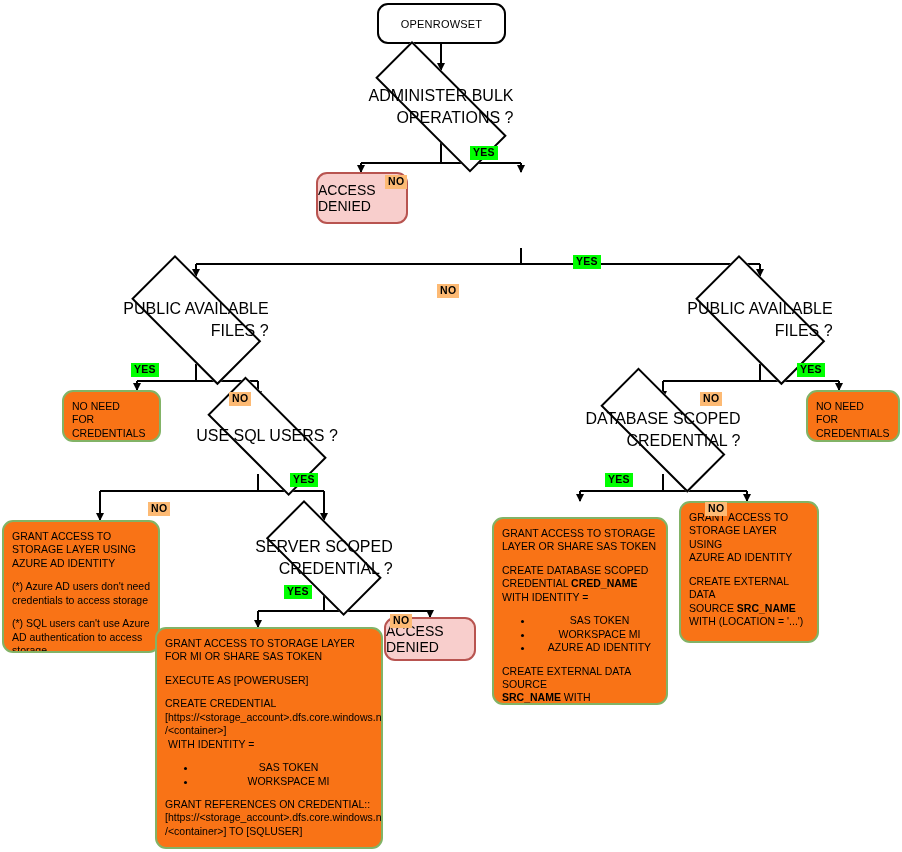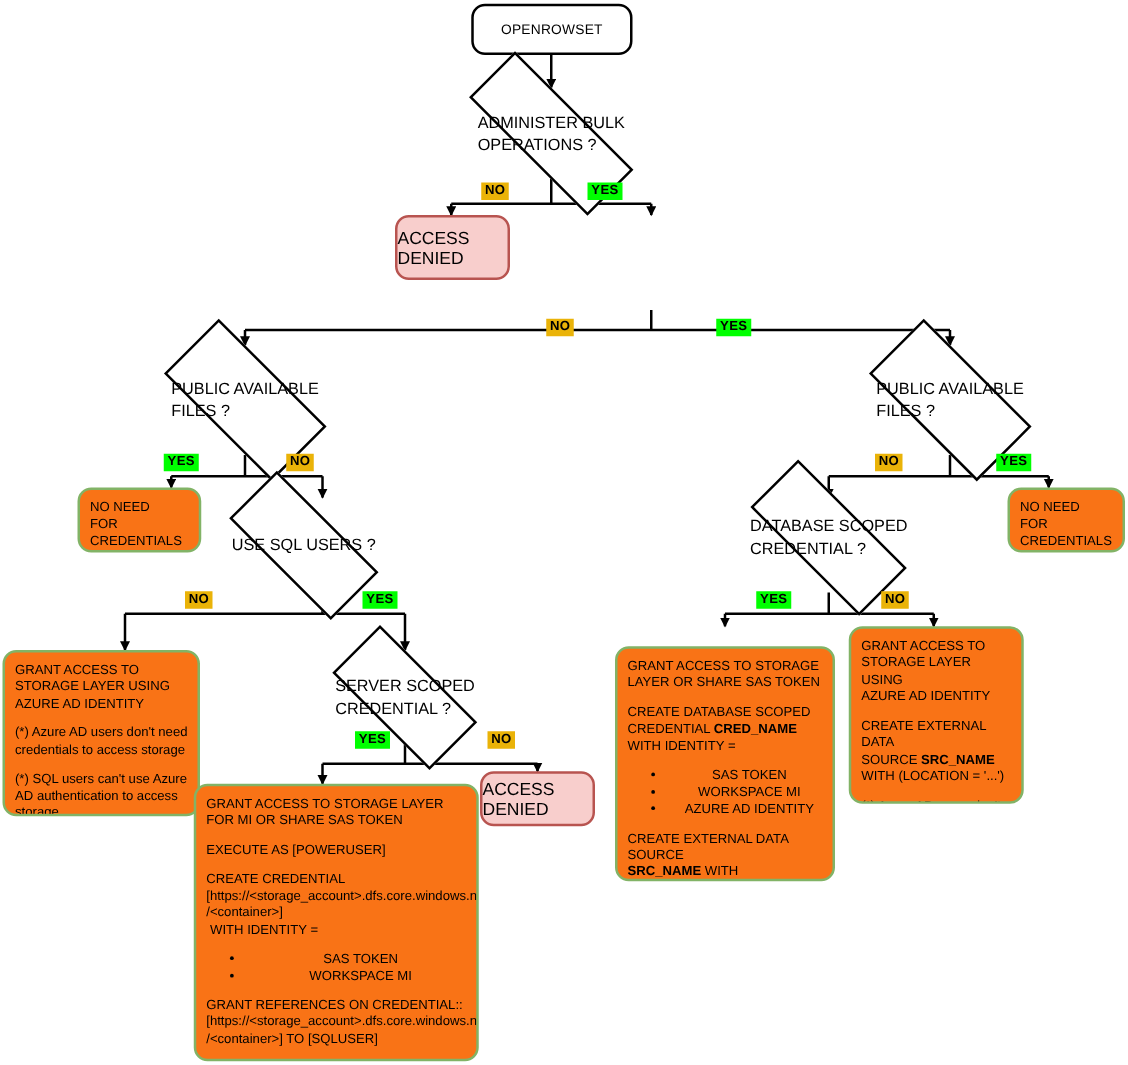--- a/index.html
+++ b/index.html
@@ -76,38 +76,38 @@
     border: 2px solid #000000;
     background: #ffffff;
     box-sizing: border-box;
   }
   .diamond .dlabel {
     position: absolute;
     inset: 0;
     display: flex;
     align-items: center;
     justify-content: center;
-    text-align: left;
-    font-size: 13px;
+    text-align: right;
+    font-size: 16px;
     line-height: 1.35;
     white-space: pre-line;
     z-index: 2;
   }
   
   .elabel {
     position: absolute;
     font-size: 10.5px;
     font-weight: bold;
     padding: 0px 3px 1px 3px;
     line-height: 1.25;
     letter-spacing: .3px;
     z-index: 5;
   }
   .elabel.yes { background: #00ff00; color: #000000; }
-  .elabel.no  { background: #eab308; color: #000000; }
+  .elabel.no  { background: #fdba74; color: #000000; margin-top: 29px; }
 
   .greenbox p { margin: 0; }
   .greenbox p.gap { height: 10px; }
   .greenbox ul {
     margin: 0;
     padding: 0 0 0 32px;
     list-style: disc;
   }
   .greenbox ul li { margin: 0; padding-left: 6px; text-align: center; }
   .b { font-weight: bold; }
@@ -191,21 +191,21 @@
   </div>
   <div class="elabel yes" style="left:131px; top:363px;">YES</div>
   <div class="elabel no" style="left:229px; top:363px;">NO</div>
 
   <div class="node greenbox" style="left:62px; top:390px; width:99px; height:52px;">
     <p>NO NEED</p>
     <p>FOR</p>
     <p>CREDENTIALS</p>
   </div>
 
-  <div class="node diamond" style="left:162px; top:398px; width:162px; height:76px;">
+  <div class="node diamond" style="left:186px; top:398px; width:162px; height:76px;">
     <div class="shape"></div>
     <div class="dlabel">USE SQL USERS ?</div>
   </div>
   <div class="elabel no" style="left:148px; top:473px;">NO</div>
   <div class="elabel yes" style="left:290px; top:473px;">YES</div>
 
   <div class="node greenbox" style="left:2px; top:520px; width:158px; height:133px;">
     <p>GRANT ACCESS TO STORAGE LAYER USING AZURE AD IDENTITY</p>
     <p class="gap"></p>
     <p>(*) Azure AD users don't need credentials to access storage</p>

